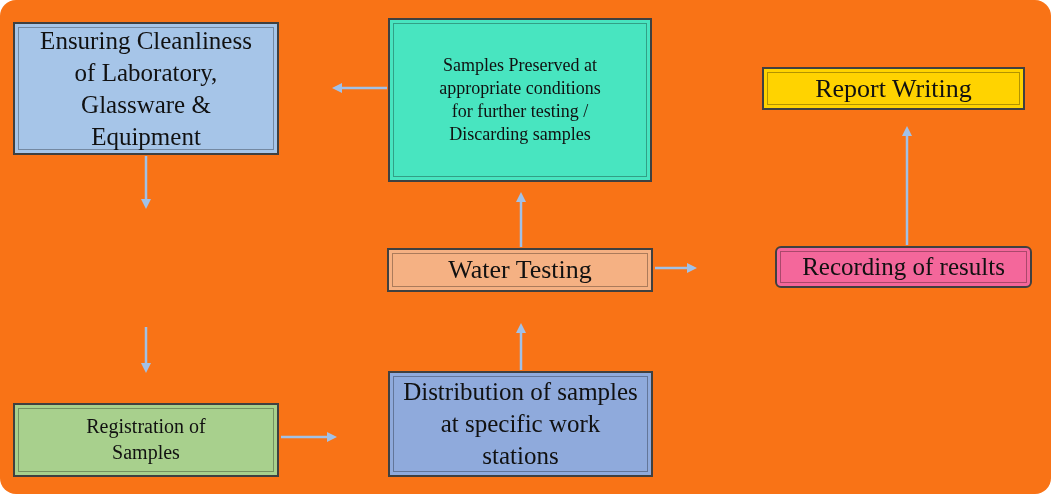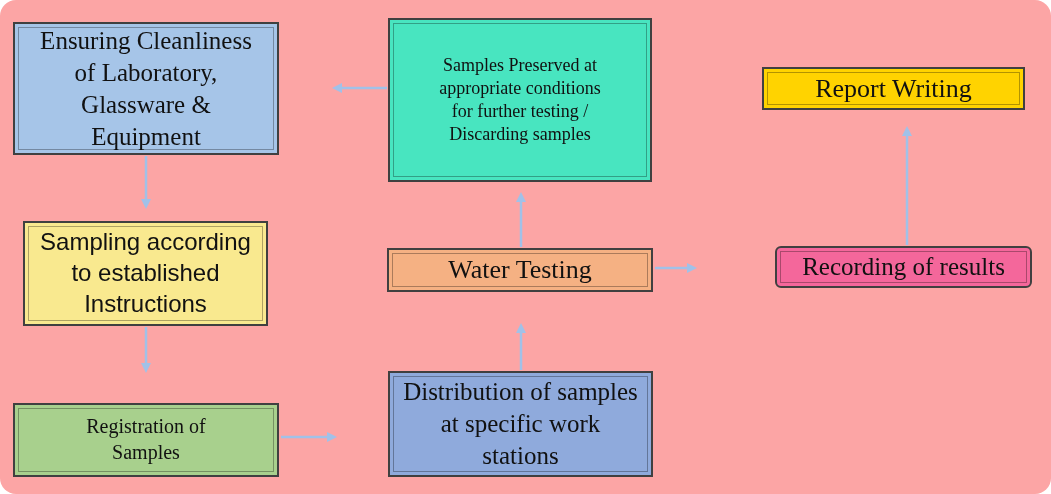--- a/index.html
+++ b/index.html
@@ -54,21 +54,21 @@
     line-height: 1.28;
     padding: 0 4px;
     position: relative;
   }
   .serif { font-family: "Liberation Serif", "DejaVu Serif", serif; }
   .sans  { font-family: "Liberation Sans", "DejaVu Sans", sans-serif; }
 </style>
 </head>
 <body>
 
-<div class="stage" style="background-color: #fca5a5;">
+<div class="stage" style="background-color: #f97316;">
 
   <svg class="arrow-layer" viewBox="0 0 1051 494" xmlns="http://www.w3.org/2000/svg">
     <g>
       <line class="arrow-line" x1="146" y1="156" x2="146" y2="200" stroke="#A1C1E8"></line>
       <polygon class="arrow-head" points="146,209 141,199 151,199" fill="#A1C1E8"></polygon>
     </g>
     <g>
       <line class="arrow-line" x1="146" y1="327" x2="146" y2="364" stroke="#A1C1E8"></line>
       <polygon class="arrow-head" points="146,373 141,363 151,363" fill="#A1C1E8"></polygon>
     </g>
@@ -98,25 +98,20 @@
     </g>
   </svg>
 
   <div class="box serif" style="left: 13px; top: 22px; width: 266px; height: 133px; font-size: 25px; background-color: rgb(166, 197, 232);">
     <span class="label">Ensuring Cleanliness
 of Laboratory,
 Glassware &amp;
 Equipment</span>
   </div>
 
-  <div class="box sans" style="left: 23px; top: 221px; width: 245px; height: 105px; font-size: 24px; background-color: rgb(249, 233, 143);">
-    <span class="label">Sampling according
-to established
-Instructions</span>
-  </div>
 
   <div class="box serif" style="left: 13px; top: 403px; width: 266px; height: 74px; font-size: 20px; background-color: rgb(168, 208, 141);">
     <span class="label">Registration of
 Samples</span>
   </div>
 
   <div class="box serif" style="left: 387px; top: 248px; width: 266px; height: 44px; font-size: 26px; background-color: rgb(245, 177, 131);">
     <span class="label">Water Testing</span>
   </div>
 

